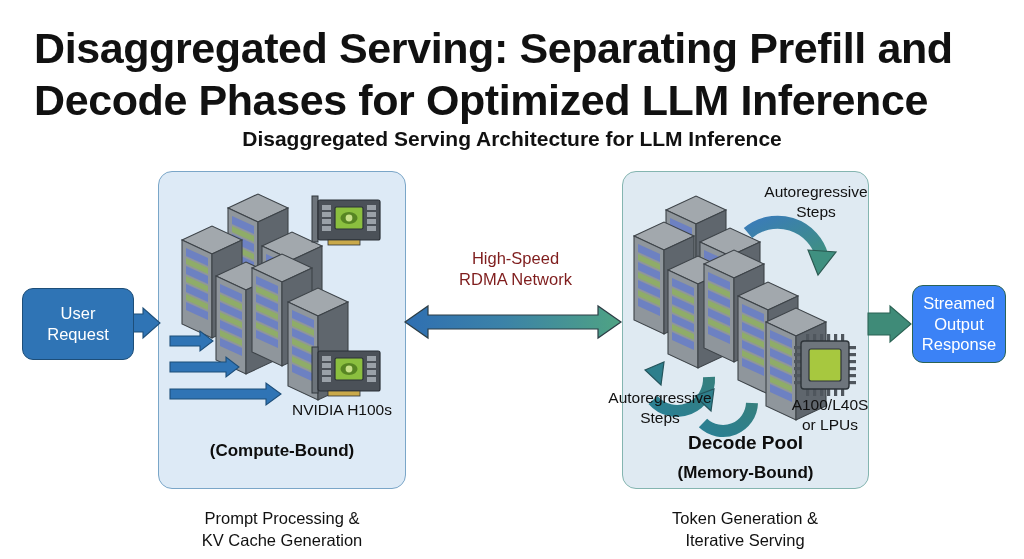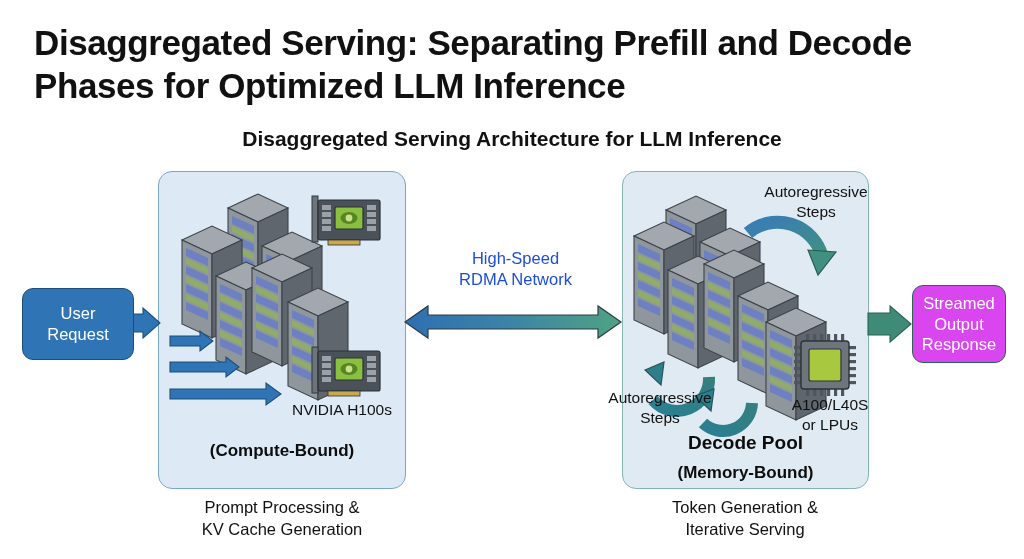--- a/index.html
+++ b/index.html
@@ -20,21 +20,21 @@
     width: 1024px;
     height: 559px;
   }
 
   
   .main-title {
     position: absolute;
     left: 34px;
     top: 22px;
     width: 960px;
-    font-size: 35px;
+    font-size: 43px;
     font-weight: bold;
     line-height: 1.22;
     letter-spacing: -0.4px;
     color: #111111;
   }
   .sub-title {
     position: absolute;
     left: 0px;
     top: 127px;
     width: 1024px;
@@ -78,20 +78,21 @@
   .pool-title .line1 { font-size: 19px; display:block; }
   .pool-title .line2 { font-size: 17px; display:block; margin-top: 9px; }
 
   .pool-caption {
     position: absolute;
     width: 260px;
     text-align: center;
     font-size: 16.5px;
     line-height: 1.33;
     color: #111111;
+    margin-top: 11px;
   }
 
   
   .endbox {
     position: absolute;
     border-radius: 11px;
     box-sizing: border-box;
     display: flex;
     align-items: center;
     justify-content: center;
@@ -106,21 +107,21 @@
     width: 112px;
     height: 72px;
     background: #2f74b5;
     border: 1.5px solid #1d4e79;
   }
   #streamed-output-box {
     left: 912px;
     top: 285px;
     width: 94px;
     height: 78px;
-    background: #d946ef;
+    background: #3b82f6;
     border: 1.5px solid #2b6354;
   }
 
   
   .layer {
     position: absolute;
     left: 0;
     top: 0;
     width: 1024px;
     height: 559px;
@@ -136,21 +137,21 @@
     text-align: center;
   }
   .net-label {
     position: absolute;
     left: 408px;
     top: 248px;
     width: 215px;
     text-align: center;
     font-size: 16.5px;
     line-height: 1.3;
-    color: #1d4ed8;
+    color: #7f1d1d;
   }
   .net-label .sub { font-size: 14.5px; }
 </style>
 </head>
 <body>
 
 <div id="stage">
 
   <div class="main-title">Disaggregated Serving: Separating Prefill and Decode Phases for Optimized LLM Inference</div>
   <div class="sub-title">Disaggregated Serving Architecture for LLM Inference</div>

